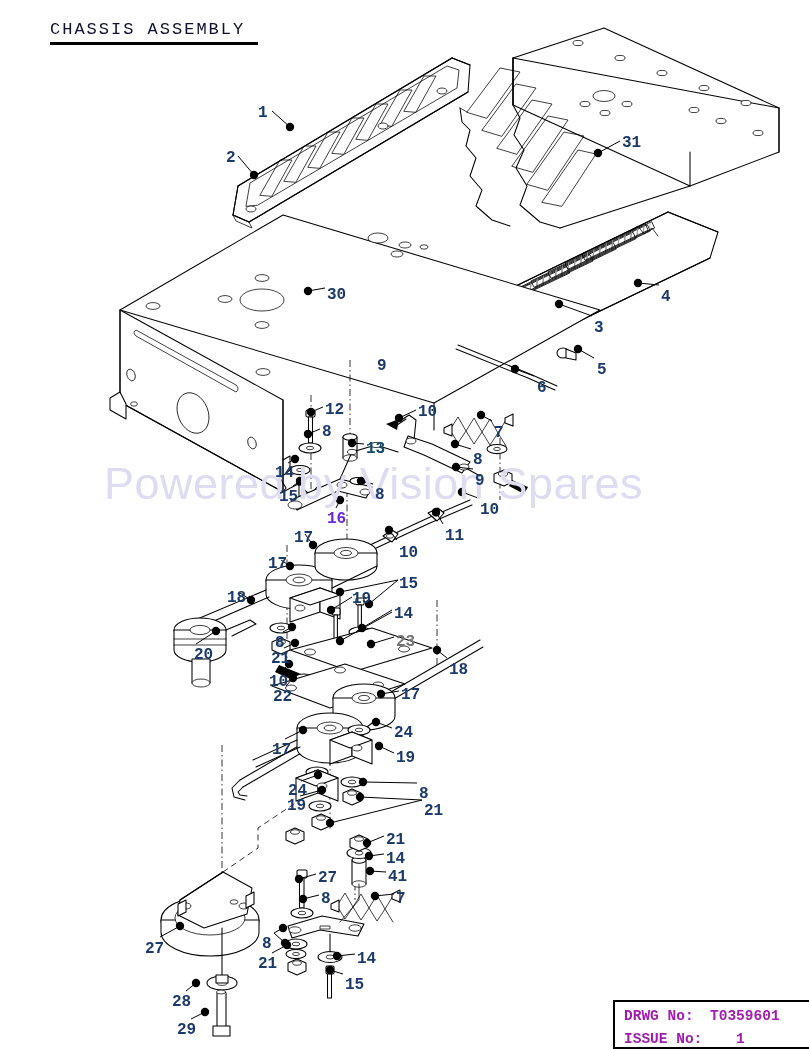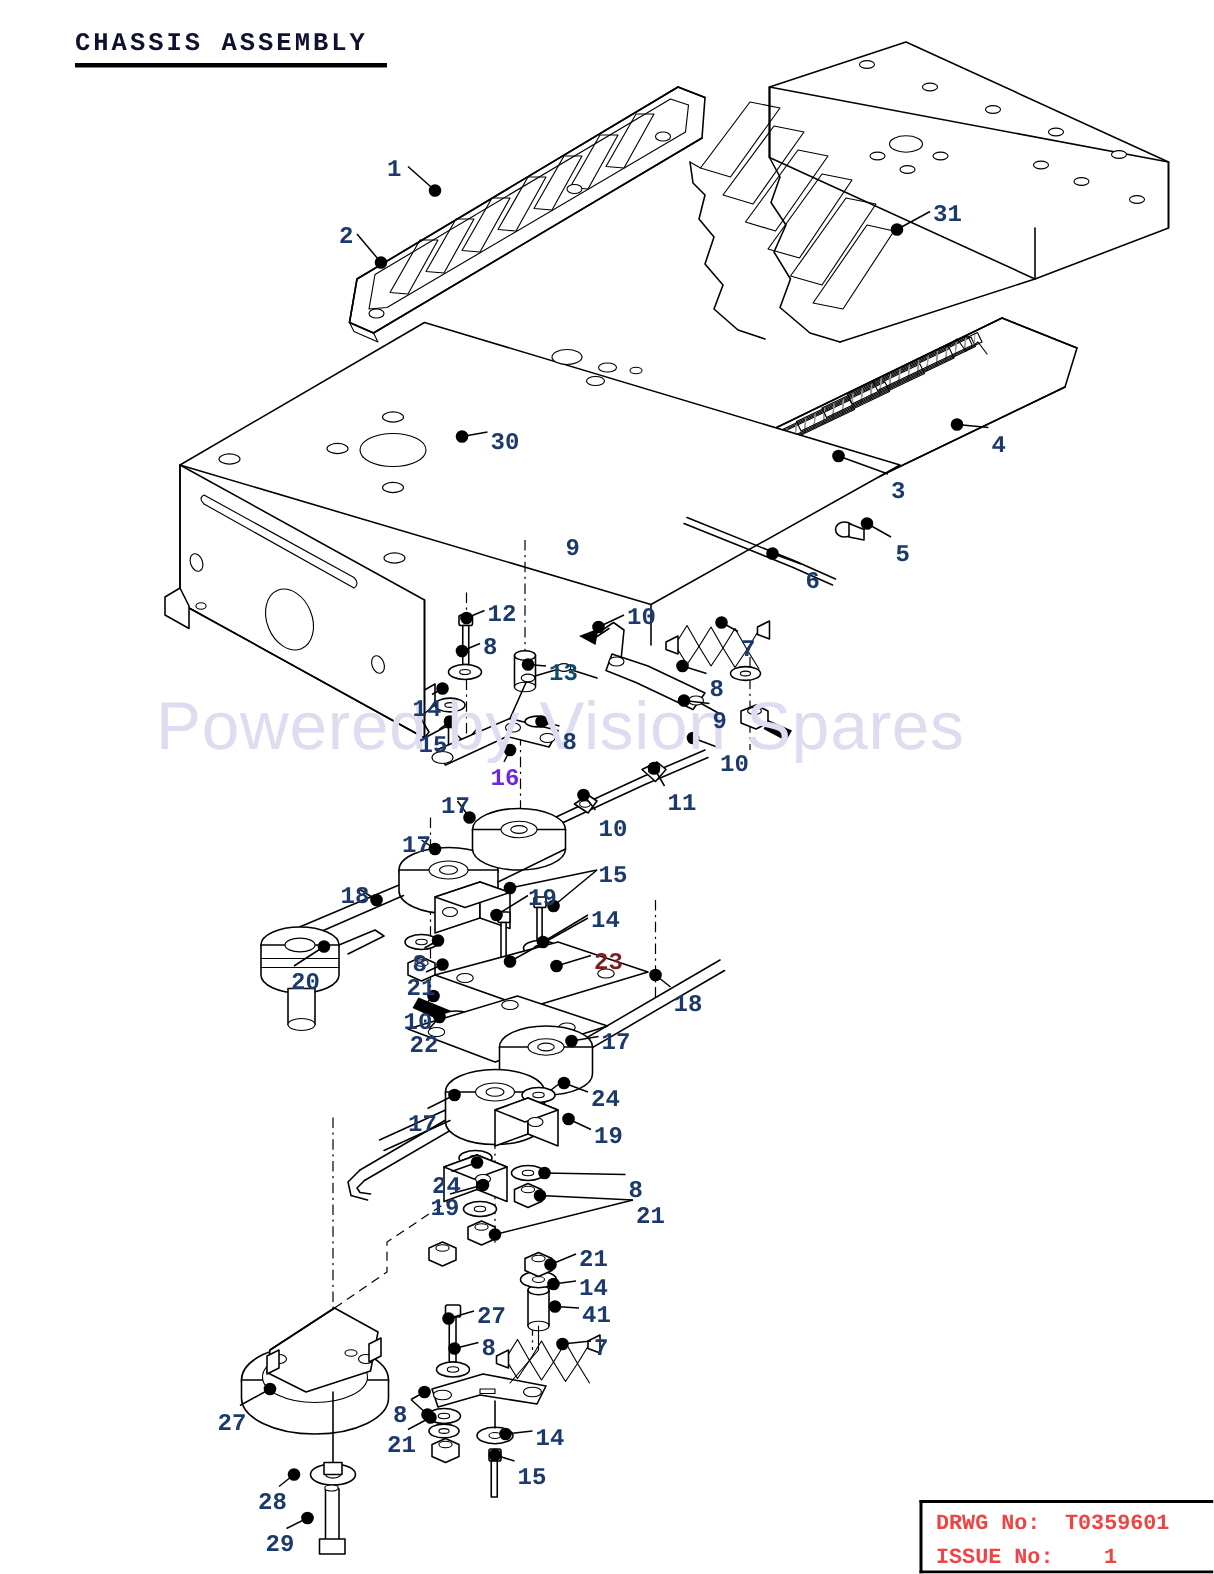--- a/index.html
+++ b/index.html
@@ -7,21 +7,21 @@
   body{
     width:809px;height:1049px;position:relative;overflow:hidden;
     font-family:"Liberation Mono","DejaVu Sans Mono",monospace;
   }
   #sheet{position:absolute;inset:0;width:809px;height:1049px;}
 
   
   #title-block{position:absolute;left:50px;top:20px;}
   #title-text{
     font-family:"Liberation Mono","DejaVu Sans Mono",monospace;
-    font-size:17px;font-weight:bold;letter-spacing:2.0px;
+    font-size:17px;font-weight:normal;letter-spacing:2.0px;
     color:#101030;white-space:nowrap;line-height:20px;
   }
   #title-rule{
     height:3px;background:#000;margin-top:2px;width:208px;
   }
 
   
   #watermark{
     position:absolute;left:104px;top:458px;
     font-family:"Liberation Sans","DejaVu Sans",sans-serif;
@@ -44,21 +44,21 @@
   
   #titleblock{
     position:absolute;left:613px;top:1000px;
     width:196px;height:49px;
     border:2px solid #000;border-right:none;
     box-sizing:border-box;background:#fff;z-index:9;
   }
   #titleblock .tb-row{
     display:flex;align-items:center;height:23px;padding-left:9px;
     font-family:"Liberation Mono","DejaVu Sans Mono",monospace;
-    font-size:14.5px;font-weight:bold;color:#ef4444;white-space:nowrap;
+    font-size:14.5px;font-weight:bold;color:#a21caf;white-space:nowrap;
   }
   #titleblock .tb-row.first{margin-top:2px;}
   .tb-label{width:86px;display:inline-block;}
   .tb-value{display:inline-block;}
   .tb-value.centered{padding-left:26px;}
 </style>
 </head>
 <body>
 
 <div id="sheet">
@@ -705,21 +705,21 @@
       <div class="callout" style="left: 268px; top: 556px; color: rgb(27, 58, 107);">17</div>
       <div class="callout" style="left: 227px; top: 590px; color: rgb(27, 58, 107);">18</div>
       <div class="callout" style="left: 194px; top: 647px; color: rgb(27, 58, 107);">20</div>
       <div class="callout" style="left: 275px; top: 635px; color: rgb(27, 58, 107);">8</div>
       <div class="callout" style="left: 271px; top: 651px; color: rgb(27, 58, 107);">21</div>
       <div class="callout" style="left: 269px; top: 674px; color: rgb(27, 58, 107);">10</div>
       <div class="callout" style="left: 273px; top: 689px; color: rgb(27, 58, 107);">22</div>
       <div class="callout" style="left: 352px; top: 591px; color: rgb(27, 58, 107);">19</div>
       <div class="callout" style="left: 399px; top: 576px; color: rgb(27, 58, 107);">15</div>
       <div class="callout" style="left: 394px; top: 606px; color: rgb(27, 58, 107);">14</div>
-      <div class="callout" style="left: 396px; top: 634px; color: #7f1d1d;">23</div>
+      <div class="callout" style="left: 396px; top: 634px; color: #737373;">23</div>
       <div class="callout" style="left: 449px; top: 662px; color: rgb(27, 58, 107);">18</div>
       <div class="callout" style="left: 401px; top: 687px; color: rgb(27, 58, 107);">17</div>
       <div class="callout" style="left: 272px; top: 742px; color: rgb(27, 58, 107);">17</div>
       <div class="callout" style="left: 394px; top: 725px; color: rgb(27, 58, 107);">24</div>
       <div class="callout" style="left: 396px; top: 750px; color: rgb(27, 58, 107);">19</div>
       <div class="callout" style="left: 288px; top: 783px; color: rgb(27, 58, 107);">24</div>
       <div class="callout" style="left: 287px; top: 798px; color: rgb(27, 58, 107);">19</div>
       <div class="callout" style="left: 419px; top: 786px; color: rgb(27, 58, 107);">8</div>
       <div class="callout" style="left: 424px; top: 803px; color: rgb(27, 58, 107);">21</div>
       <div class="callout" style="left: 386px; top: 832px; color: rgb(27, 58, 107);">21</div>

